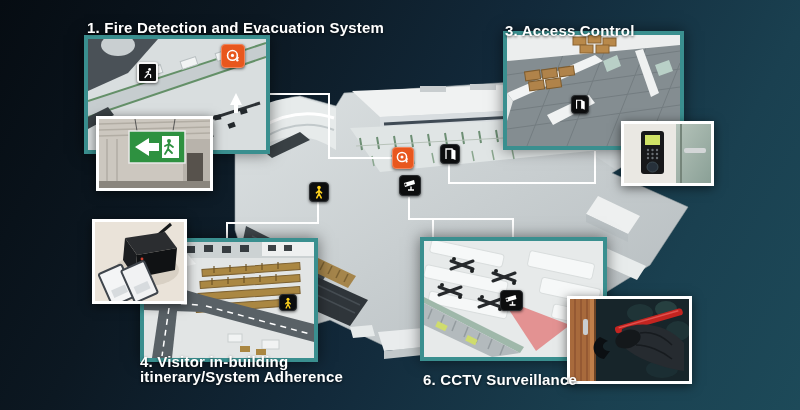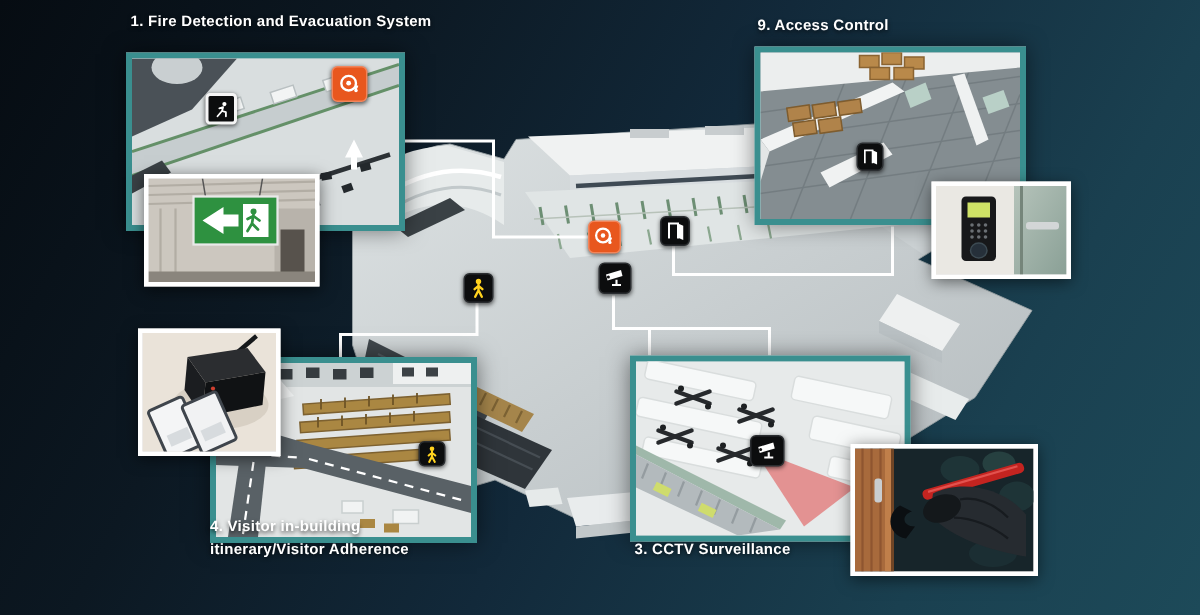--- a/index.html
+++ b/index.html
@@ -1,21 +1,21 @@
 <!DOCTYPE html>
 <html><head>
 <meta charset="utf-8">
 <style>
   html,body{margin:0;padding:0;}
   body{width:800px;height:410px;overflow:hidden;font-family:"Liberation Sans",sans-serif;}
   .scene{position:relative;width:800px;height:410px;
     background:linear-gradient(118deg,#060c12 0%,#0c1822 26%,#12293a 52%,#1a4050 80%,#1d4a59 100%);}
   .layer{position:absolute;left:0;top:0;}
-  .title{position:absolute;z-index:6;color:#fff;font-weight:700;font-size:10px;letter-spacing:.2px;
-    text-shadow:0 1px 3px rgba(0,0,0,.7);white-space:nowrap;}
+  .title{position:absolute;z-index:6;color:#fff;font-weight:700;font-size:15px;letter-spacing:.2px;
+    text-shadow:0 1px 3px rgba(0,0,0,.7);white-space:nowrap;margin-top:10px;}
   .title.two-line div{line-height:15px;}
   .panel{position:absolute;z-index:3;border:4px solid #3a8f8f;background:#dfe3e4;
     box-shadow:0 0 14px rgba(0,0,0,.5);}
   .photo{position:absolute;z-index:4;border:3px solid #ffffff;background:#ddd;
     box-shadow:0 2px 10px rgba(0,0,0,.55);}
   .icon{position:absolute;z-index:5;border-radius:4px;display:flex;align-items:center;justify-content:center;
     box-shadow:0 1px 3px rgba(0,0,0,.6);}
   .icon.orange{background:#e8571e;border:1px solid #f2855b;}
   .icon.black{background:#0c0d0e;border:1px solid #2a2d30;}
   .icon.black.bordered{border:2px solid #f5f5f5;border-radius:3px;}
@@ -444,20 +444,20 @@
     </svg>
   </div>
   <div class="icon black" style="left:279px;top:294px;width:16px;height:15px">
     <svg width="12" height="12" viewBox="0 0 14 14">
       <circle cx="7" cy="2.6" r="1.8" fill="#ffd21e"></circle>
       <path d="M7,4.5 L7,8.5 M7,5.6 L4.4,7.8 M7,5.6 L9.6,7.8 M7,8.5 L4.8,12.8 M7,8.5 L9.2,12.8" stroke="#ffd21e" stroke-width="1.6" fill="none" stroke-linecap="round"></path>
     </svg>
   </div>
 
   <div class="title" style="left:87px;top:9px">1. Fire Detection and Evacuation System</div>
-  <div class="title" style="left:505px;top:12px">9. Access Control</div>
-  <div class="title" style="left:423px;top:361px">3. CCTV Surveillance</div>
+  <div class="title" style="left:505px;top:12px">3. Access Control</div>
+  <div class="title" style="left:423px;top:361px">6. CCTV Surveillance</div>
   <div class="title two-line" style="left:140px;top:344px">
     <div>4. Visitor in-building</div>
-    <div>itinerary/Visitor Adherence</div>
+    <div>itinerary/System Adherence</div>
   </div>
 
 </div>
 
 </body></html>

